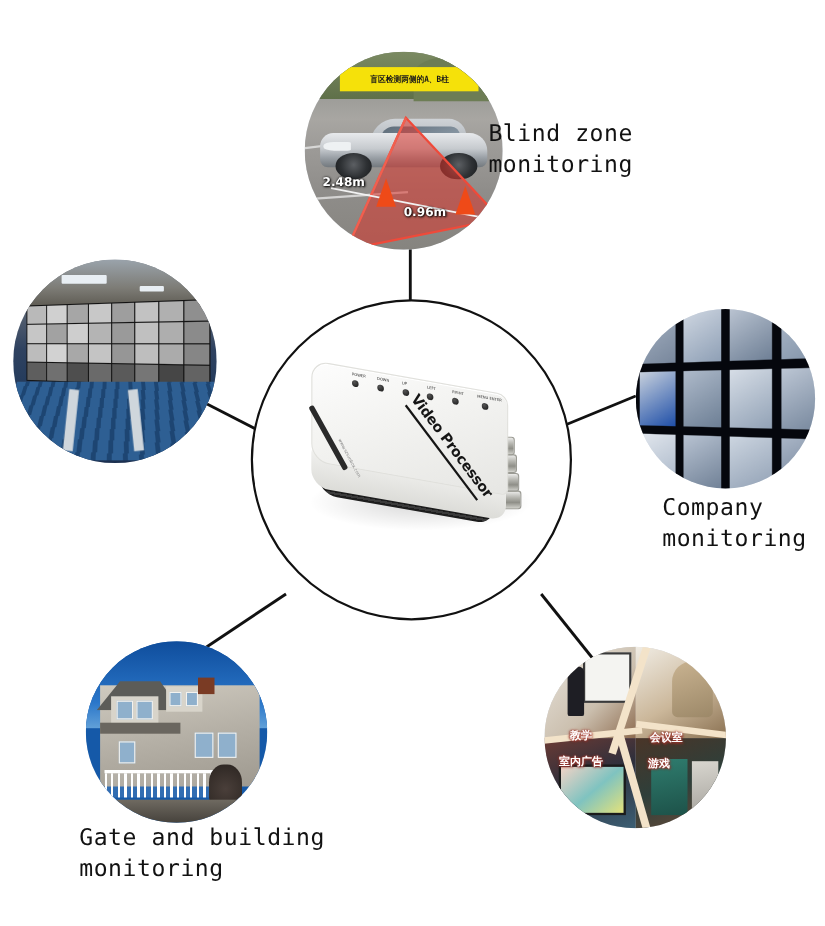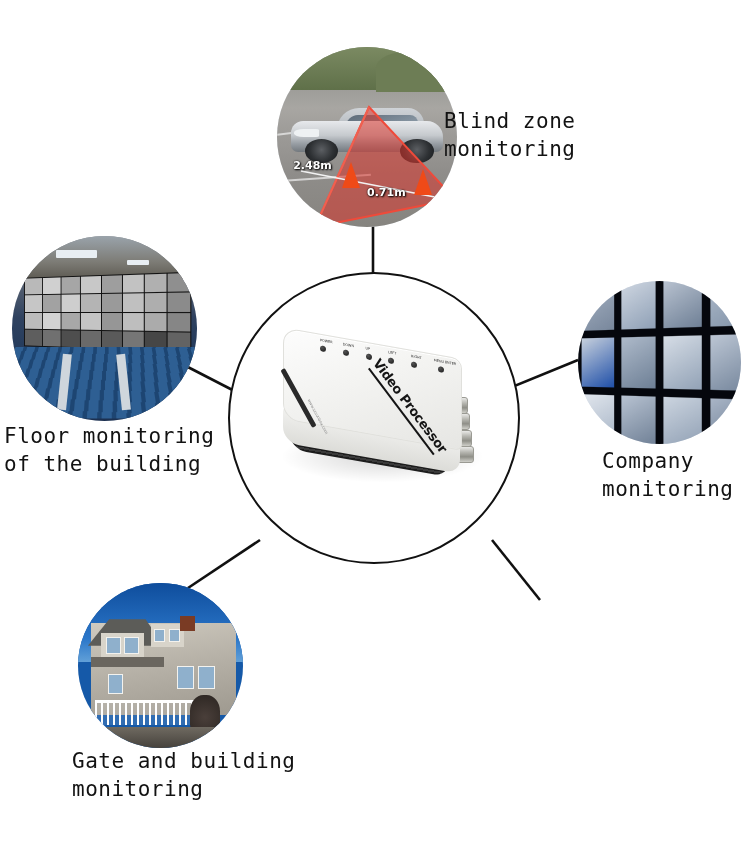--- a/index.html
+++ b/index.html
@@ -466,41 +466,44 @@
     <line x1="492" y1="540" x2="540" y2="600" stroke="#111111" stroke-width="2.6"></line>
   </svg>
 
   <div class="photo-circle" id="circle-blind">
     <div class="road-bg">
       <div class="hill"></div>
     </div>
     <div class="lane-line" style="left:0;top:46%;width:34%;transform:rotate(-7deg);"></div>
     <div class="lane-line" style="left:0;top:72%;width:52%;transform:rotate(-4deg);"></div>
 
+    <div class="yellow-banner">
+      <span>盲区检测两侧的A、B柱</span>
+    </div>
 
     <div class="car">
       <div class="car-roof"></div>
       <div class="car-window"></div>
       <div class="car-body"></div>
       <div class="car-light"></div>
       <div class="car-wheel front"></div>
       <div class="car-wheel rear"></div>
     </div>
 
     <svg class="blind-triangle" viewBox="0 0 180 180">
       <polygon points="92,60 178,152 38,180" fill="#d9342b" fill-opacity="0.55" stroke="#ef4a3a" stroke-width="2"></polygon>
       <line x1="92" y1="60" x2="38" y2="180" stroke="#f06050" stroke-width="2"></line>
       <line x1="24" y1="124" x2="168" y2="152" stroke="#f2f2f2" stroke-width="1.6"></line>
     </svg>
 
     <div class="cone c1"></div>
     <div class="cone c2"></div>
 
     <div class="meas" id="meas-203">2.48m</div>
-    <div class="meas" id="meas-113">0.71m</div>
+    <div class="meas" id="meas-113">0.96m</div>
   </div>
   <div class="caption" id="cap-blind">Blind zone
 monitoring</div>
 
   <div class="photo-circle" id="circle-floor">
     <div class="ctrl-room"></div>
     <div class="ctrl-ceiling">
       <div class="ceil-light" style="left:24%;top:34%;width:22%;height:18%;"></div>
       <div class="ceil-light" style="left:62%;top:56%;width:12%;height:12%;"></div>
     </div>
@@ -535,22 +538,20 @@
       <div class="vw-cell" style="background:#6a6a6a"></div>
       <div class="vw-cell" style="background:#5a5a5a"></div>
       <div class="vw-cell" style="background:#767676"></div>
       <div class="vw-cell" style="background:#464646"></div>
       <div class="vw-cell" style="background:#636363"></div>
     </div>
     <div class="seating"></div>
     <div class="aisle" style="left:26%;bottom:6%;width:5%;height:30%;transform:rotate(6deg);"></div>
     <div class="aisle" style="left:58%;bottom:6%;width:5%;height:30%;transform:rotate(-6deg);"></div>
   </div>
-  <div class="caption" id="cap-floor">Floor monitoring
-of the building</div>
 
   <div id="main-circle"></div>
 
   <div id="device">
     <div class="dev-shadow"></div>
 
     <div class="bnc" style="left:76%; top:28%;">
       <div class="collar"></div>
         <div class="barrel"></div>
     </div>
@@ -633,14 +634,48 @@
       <div class="win" style="left:18%;top:55%;width:9%;height:12%;"></div>
       <div class="porch-roof"></div>
       <div class="railing"></div>
       <div class="shrub"></div>
       <div class="ground"></div>
     </div>
   </div>
   <div class="caption" id="cap-gate">Gate and building
 monitoring</div>
 
+  <div class="photo-circle" id="circle-broadcast">
+    <div class="quad">
+
+      <div class="q tl">
+        <div class="whiteboard"></div>
+        <div class="teacher"></div>
+      </div>
+
+      <div class="q tr">
+        <div class="chair"></div>
+      </div>
+
+      <div class="q bl">
+        <div class="ad-screen"></div>
+      </div>
+
+      <div class="q br">
+        <div class="game-screen"></div>
+        <div class="game-screen2"></div>
+      </div>
+
+      <div class="q-divider">
+        <i style="left:46%;top:-10%;width:7px;height:70%;transform:rotate(18deg);"></i>
+        <i style="left:48%;top:44%;width:7px;height:68%;transform:rotate(-16deg);"></i>
+        <i style="left:-6%;top:47%;width:60%;height:6px;transform:rotate(-6deg);"></i>
+        <i style="left:50%;top:44%;width:58%;height:6px;transform:rotate(7deg);"></i>
+      </div>
+
+      <div class="q-label" style="left:14%;top:45%;">教学</div>
+      <div class="q-label" style="left:58%;top:46%;">会议室</div>
+      <div class="q-label" style="left:8%;top:59%;">室内广告</div>
+      <div class="q-label" style="left:57%;top:60%;">游戏</div>
+    </div>
+  </div>
 
 </div>
 
 </body></html>

